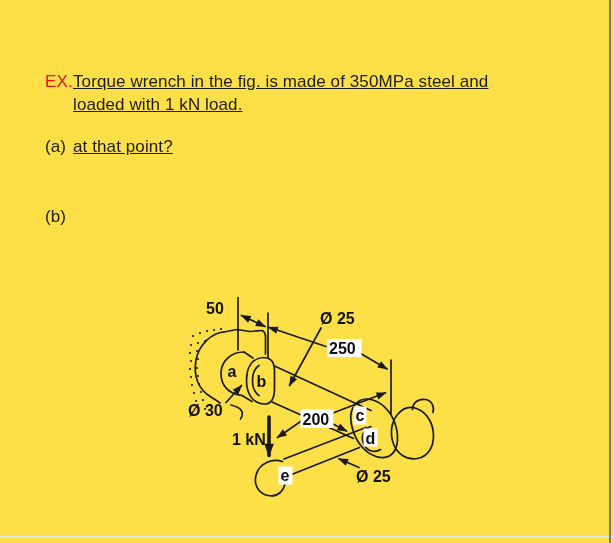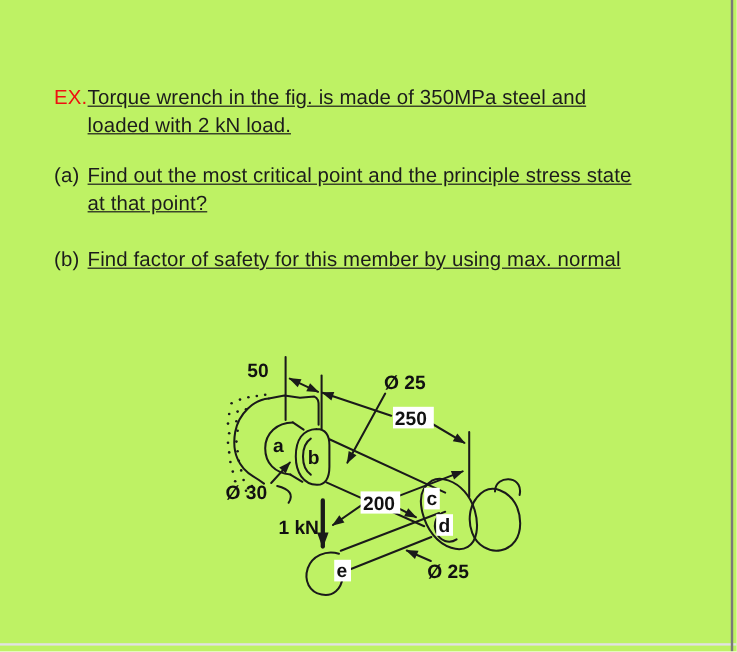--- a/index.html
+++ b/index.html
@@ -1,19 +1,19 @@
 <!DOCTYPE html>
 <html><head>
 <meta charset="utf-8">
 <style>
   html,body{margin:0;padding:0;background:#fff;}
   #page{
     position:relative;
     width:614px;height:543px;
-    background:#bef264;
+    background:#fde047;
     font-family:"Liberation Sans", sans-serif;
     color:#1c1c1c;
     overflow:hidden;
   }
   .para{
     position:absolute;
     left:45px;
     width:540px;
     font-size:17px;
     line-height:23px;
@@ -61,36 +61,34 @@
 </style>
 </head>
 <body>
 
 <div id="page">
 
   <div class="para" style="top:70px">
     <span class="plabel red">EX.</span>
     <div class="ptext">
       <div>Torque wrench in the fig. is made of 350MPa steel and</div>
-      <div>loaded with 2 kN load.</div>
+      <div>loaded with 1 kN load.</div>
     </div>
   </div>
 
   <div class="para" style="top:135px">
     <span class="plabel">(a)</span>
     <div class="ptext">
-      <div>Find out the most critical point and the principle stress state</div>
       <div>at that point?</div>
     </div>
   </div>
 
   <div class="para" style="top:205px">
     <span class="plabel">(b)</span>
     <div class="ptext">
-      <div>Find factor of safety for this member by using max. normal</div>
     </div>
   </div>
 
   <svg id="fig" viewBox="170 280 290 240">
     <defs>
       <marker id="ah" viewBox="0 0 10 8" refX="9" refY="4" markerWidth="11" markerHeight="8.5" orient="auto-start-reverse" markerUnits="userSpaceOnUse">
         <path d="M0.5,0.5 L10,4 L0.5,7.5 z"></path>
       </marker>
       <marker id="ahb" viewBox="0 0 10 8" refX="9" refY="4" markerWidth="14" markerHeight="11" orient="auto-start-reverse" markerUnits="userSpaceOnUse">
         <path d="M0.5,0.5 L10,4 L0.5,7.5 z"></path>

